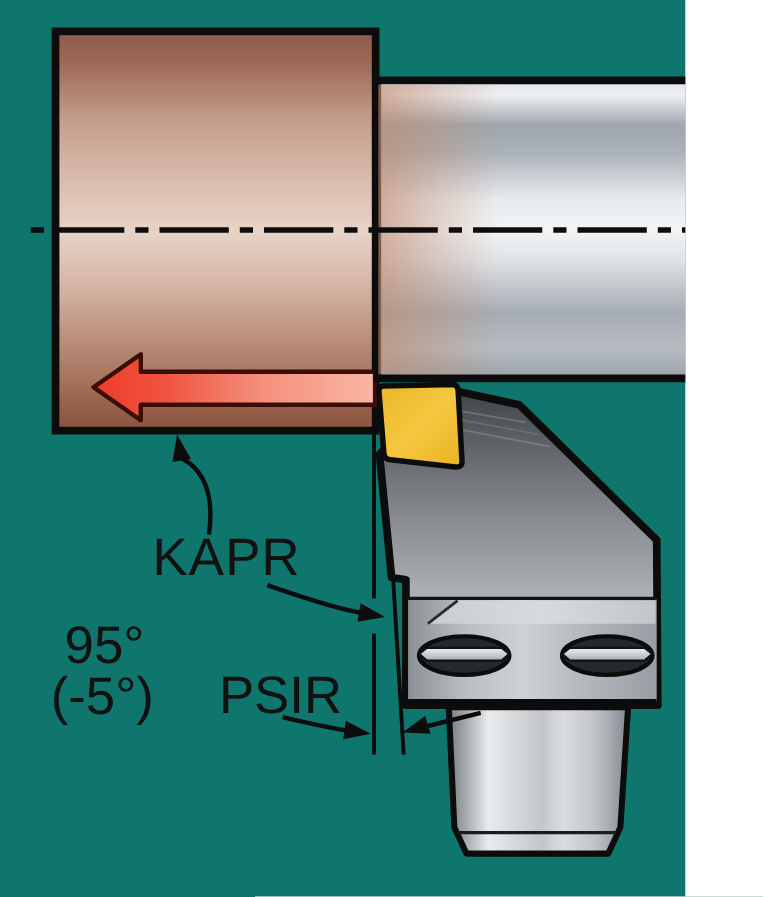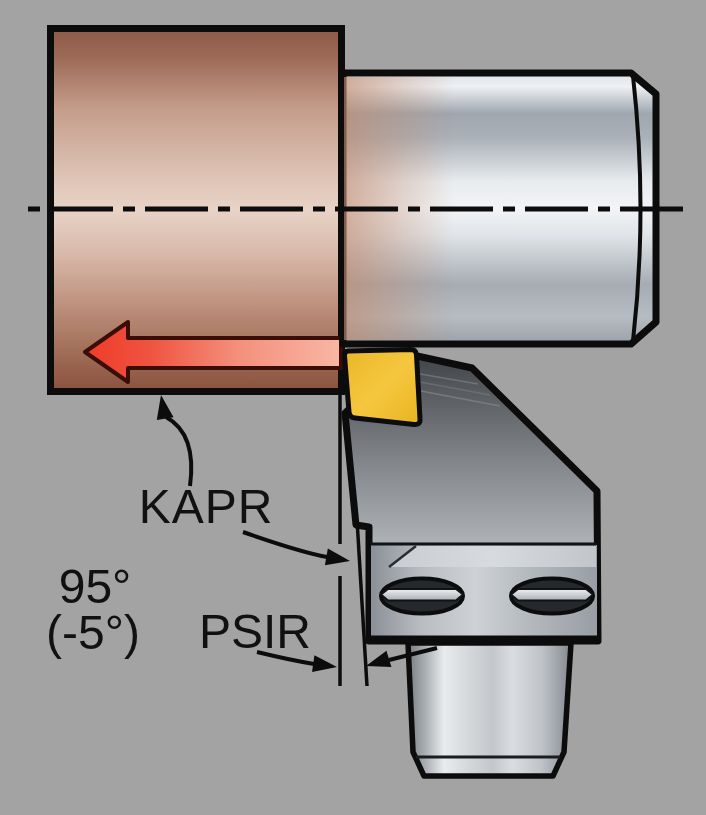--- a/index.html
+++ b/index.html
@@ -1,16 +1,16 @@
 <!DOCTYPE html>
 <html><head>
 <meta charset="utf-8">
 <style>
   html,body{margin:0;padding:0;background:#ffffff;}
-  .stage{position:relative;width:706px;height:815px;background:#a3a3a3;overflow:hidden;
+  .stage{position:relative;width:623px;height:815px;background:#0f766e;overflow:hidden;
          font-family:"Liberation Sans",sans-serif;}
   svg{display:block;}
   text{font-family:"Liberation Sans",sans-serif;fill:#111111;}
 </style>
 </head>
 <body>
 
 <div class="stage">
 <svg width="706" height="815" viewBox="0 0 706 815">
   <defs>

